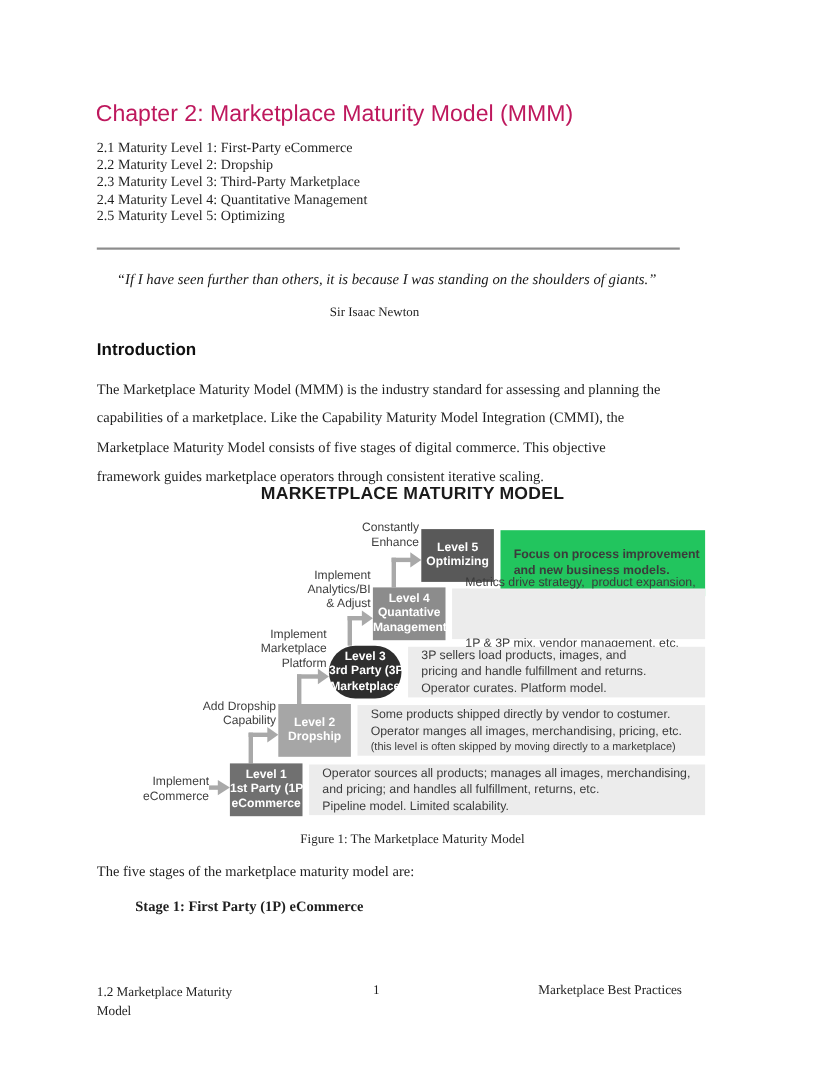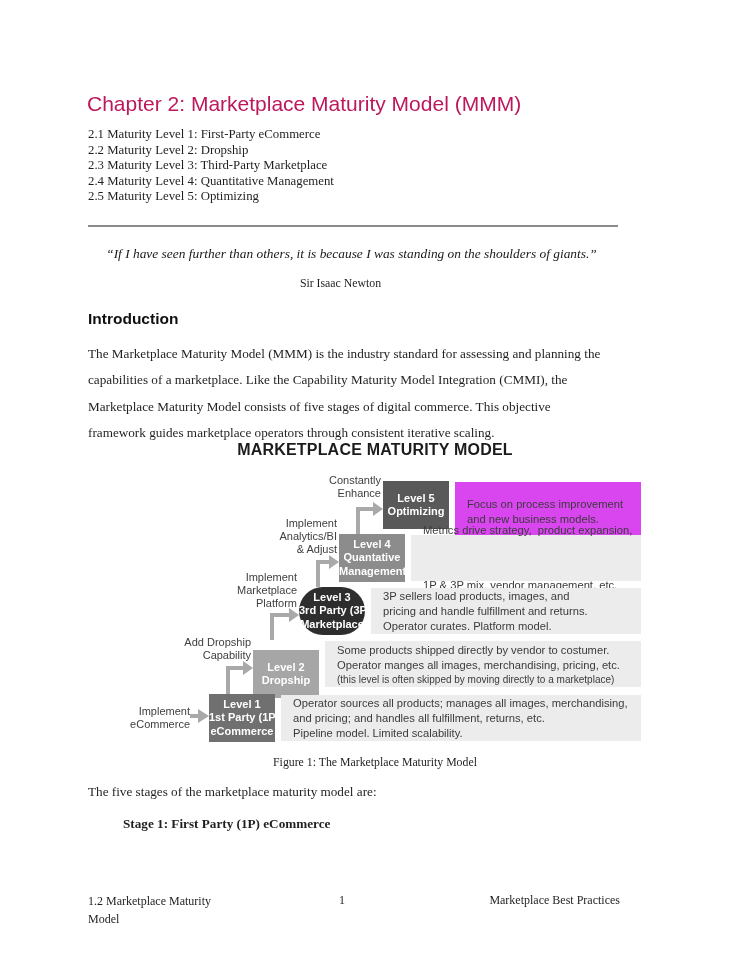--- a/index.html
+++ b/index.html
@@ -68,38 +68,38 @@
     <div class="nowrap">The Marketplace Maturity Model (MMM) is the industry standard for assessing and planning the</div>
     <div class="nowrap">capabilities of a marketplace. Like the Capability Maturity Model Integration (CMMI), the</div>
     <div class="nowrap">Marketplace Maturity Model consists of five stages of digital commerce. This objective</div>
     <div class="nowrap">framework guides marketplace operators through consistent iterative scaling.</div>
   </div>
 
   <div class="abs" id="diagram">
     <div class="dg-title">MARKETPLACE MATURITY MODEL</div>
 
   <div class="lvl-box" style="left: 383px; top: 44px; width: 66px; height: 48px; background: rgb(89, 89, 89);"><div>Level 5</div><div>Optimizing</div></div>
-      <div class="desc-box" style="left: 455px; top: 45px; width: 186px; height: 60px; background: #d946ef; color: rgb(59, 59, 59);"><div>Focus on process improvement</div><div>and new business models.</div></div>
+      <div class="desc-box" style="left: 455px; top: 45px; width: 186px; height: 60px; background: #22c55e; color: rgb(59, 59, 59); font-weight: bold;"><div>Focus on process improvement</div><div>and new business models.</div></div>
       <div class="action" style="right: 369px; top: 37px; color: rgb(64, 64, 64);"><div>Constantly</div><div>Enhance</div></div>
       <div class="aline" style="left: 356px; top: 70px; width: 4px; height: 27px; background: rgb(169, 169, 169);"></div>
       <div class="aline" style="left: 356px; top: 70px; width: 19px; height: 4px; background: rgb(169, 169, 169);"></div>
       <div class="ahead" style="left: 373px; top: 65px; border-left: 10px solid rgb(169, 169, 169);"></div>
       <div class="lvl-box" style="left: 339px; top: 97px; width: 66px; height: 48px; background: rgb(140, 140, 140);"><div>Level 4</div><div>Quantative</div><div>Management</div></div>
       <div class="desc-box" style="left: 411px; top: 98px; width: 230px; height: 46px; background: rgb(236, 236, 236); color: rgb(59, 59, 59); gap: 40px;"><div>Metrics drive strategy,  product expansion,</div><div>1P &amp; 3P mix, vendor management, etc.</div></div>
       <div class="action" style="right: 413px; top: 80px; color: rgb(64, 64, 64);"><div>Implement</div><div>Analytics/BI</div><div>&amp; Adjust</div></div>
       <div class="aline" style="left: 316px; top: 123px; width: 4px; height: 27px; background: rgb(169, 169, 169);"></div>
       <div class="aline" style="left: 316px; top: 123px; width: 15px; height: 4px; background: rgb(169, 169, 169);"></div>
       <div class="ahead" style="left: 329px; top: 118px; border-left: 10px solid rgb(169, 169, 169);"></div>
       <div class="lvl-box" style="left: 299px; top: 150px; width: 66px; height: 48px; background: rgb(46, 46, 46); border-radius: 24px;"><div>Level 3</div><div>3rd Party (3P)</div><div>Marketplace</div></div>
       <div class="desc-box" style="left: 371px; top: 151px; width: 270px; height: 46px; background: rgb(236, 236, 236); color: rgb(59, 59, 59);"><div>3P sellers load products, images, and</div><div>pricing and handle fulfillment and returns.</div><div>Operator curates. Platform model.</div></div>
       <div class="action" style="right: 453px; top: 134px; color: rgb(64, 64, 64);"><div>Implement</div><div>Marketplace</div><div>Platform</div></div>
       <div class="aline" style="left: 270px; top: 176px; width: 4px; height: 27px; background: rgb(169, 169, 169);"></div>
       <div class="aline" style="left: 270px; top: 176px; width: 21px; height: 4px; background: rgb(169, 169, 169);"></div>
       <div class="ahead" style="left: 289px; top: 171px; border-left: 10px solid rgb(169, 169, 169);"></div>
-      <div class="lvl-box" style="left: 253px; top: 213px; width: 66px; height: 48px; background: rgb(166, 166, 166);"><div>Level 2</div><div>Dropship</div></div>
+      <div class="lvl-box" style="left: 253px; top: 203px; width: 66px; height: 48px; background: rgb(166, 166, 166);"><div>Level 2</div><div>Dropship</div></div>
       <div class="desc-box" style="left: 325px; top: 204px; width: 316px; height: 46px; background: rgb(236, 236, 236); color: rgb(59, 59, 59);"><div>Some products shipped directly by vendor to costumer.</div><div>Operator manges all images, merchandising, pricing, etc.</div><div class="small">(this level is often skipped by moving directly to a marketplace)</div></div>
       <div class="action" style="right: 499px; top: 199px; color: rgb(64, 64, 64);"><div>Add Dropship</div><div>Capability</div></div>
       <div class="aline" style="left: 226px; top: 229px; width: 4px; height: 28px; background: rgb(169, 169, 169);"></div>
       <div class="aline" style="left: 226px; top: 229px; width: 19px; height: 4px; background: rgb(169, 169, 169);"></div>
       <div class="ahead" style="left: 243px; top: 224px; border-left: 10px solid rgb(169, 169, 169);"></div>
       <div class="lvl-box" style="left: 209px; top: 257px; width: 66px; height: 48px; background: rgb(112, 112, 112);"><div>Level 1</div><div>1st Party (1P)</div><div>eCommerce</div></div>
       <div class="desc-box" style="left: 281px; top: 258px; width: 360px; height: 46px; background: rgb(236, 236, 236); color: rgb(59, 59, 59);"><div>Operator sources all products; manages all images, merchandising,</div><div>and pricing; and handles all fulfillment, returns, etc.</div><div>Pipeline model. Limited scalability.</div></div>
       <div class="action" style="right: 560px; top: 268px; color: rgb(64, 64, 64);"><div>Implement</div><div>eCommerce</div></div>
       <div class="aline" style="left: 190px; top: 277px; width: 9px; height: 4px; background: rgb(169, 169, 169);"></div>
       <div class="ahead" style="left: 198px; top: 272px; border-left: 11px solid rgb(169, 169, 169);"></div>

